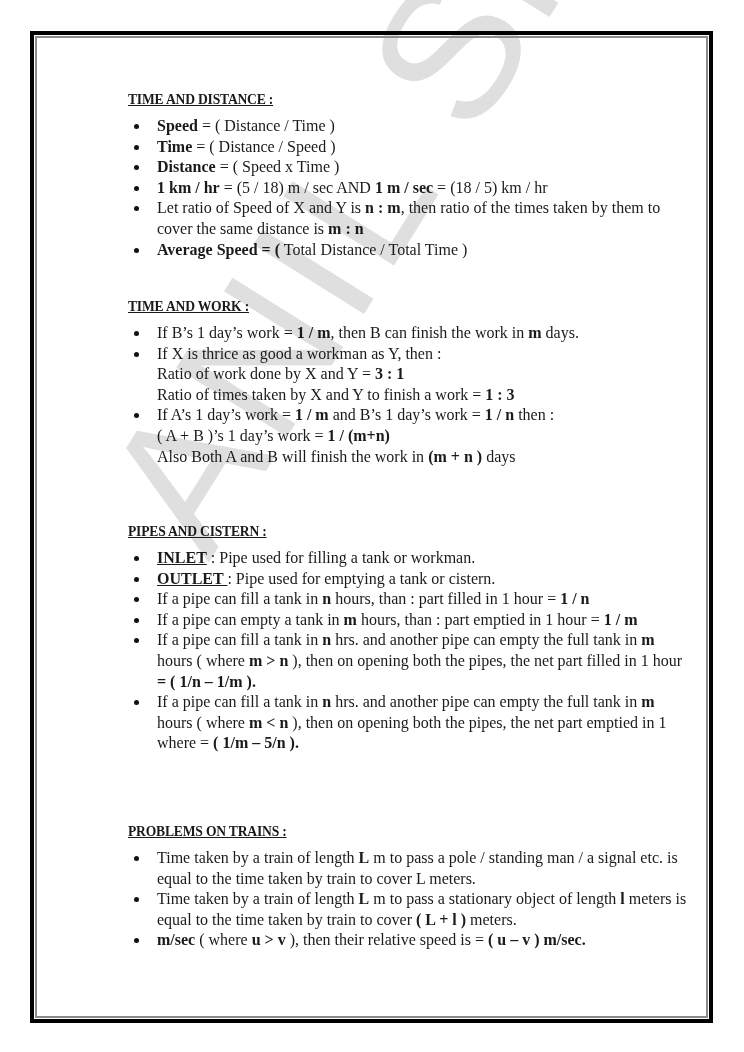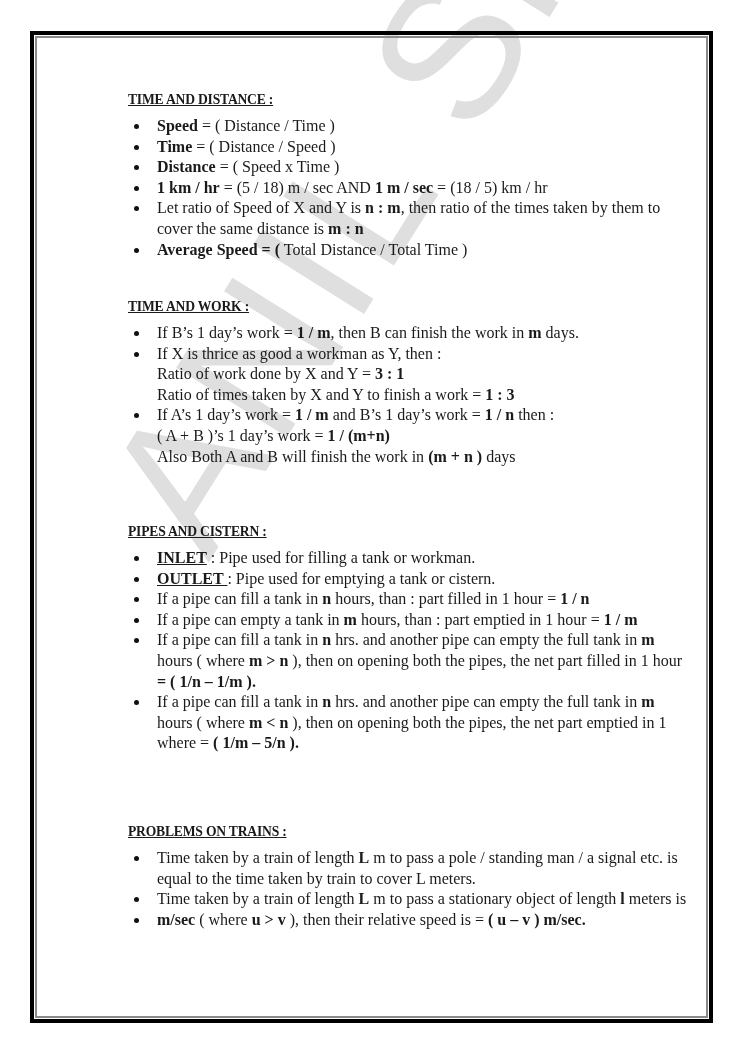--- a/index.html
+++ b/index.html
@@ -123,20 +123,21 @@
     <div class="section-heading">PROBLEMS ON TRAINS :</div>
     <ul class="bullets">
         <li>
           <span class="bullet-dot"></span>
           <span class="line"><span>Time taken by a train of length </span><span class="b">L</span><span> m to pass a pole / standing man / a signal etc. is</span></span>
           <span class="line"><span>equal to the time taken by train to cover L meters.</span></span>
         </li>
         <li>
           <span class="bullet-dot"></span>
           <span class="line"><span>Time taken by a train of length </span><span class="b">L</span><span> m to pass a stationary object of length </span><span class="b">l</span><span> meters is</span></span>
+          <span class="line"><span>equal to the time taken by train to cover </span><span class="b">( L + l )</span><span> meters.</span></span>
         </li>
         <li>
           <span class="bullet-dot"></span>
           <span class="line"><span class="b">m/sec</span><span> ( where </span><span class="b">u &gt; v</span><span> ), then their relative speed is = </span><span class="b">( u – v ) m/sec.</span></span>
         </li>
       </ul>
   </div>
 </div>
 
 </body></html>

